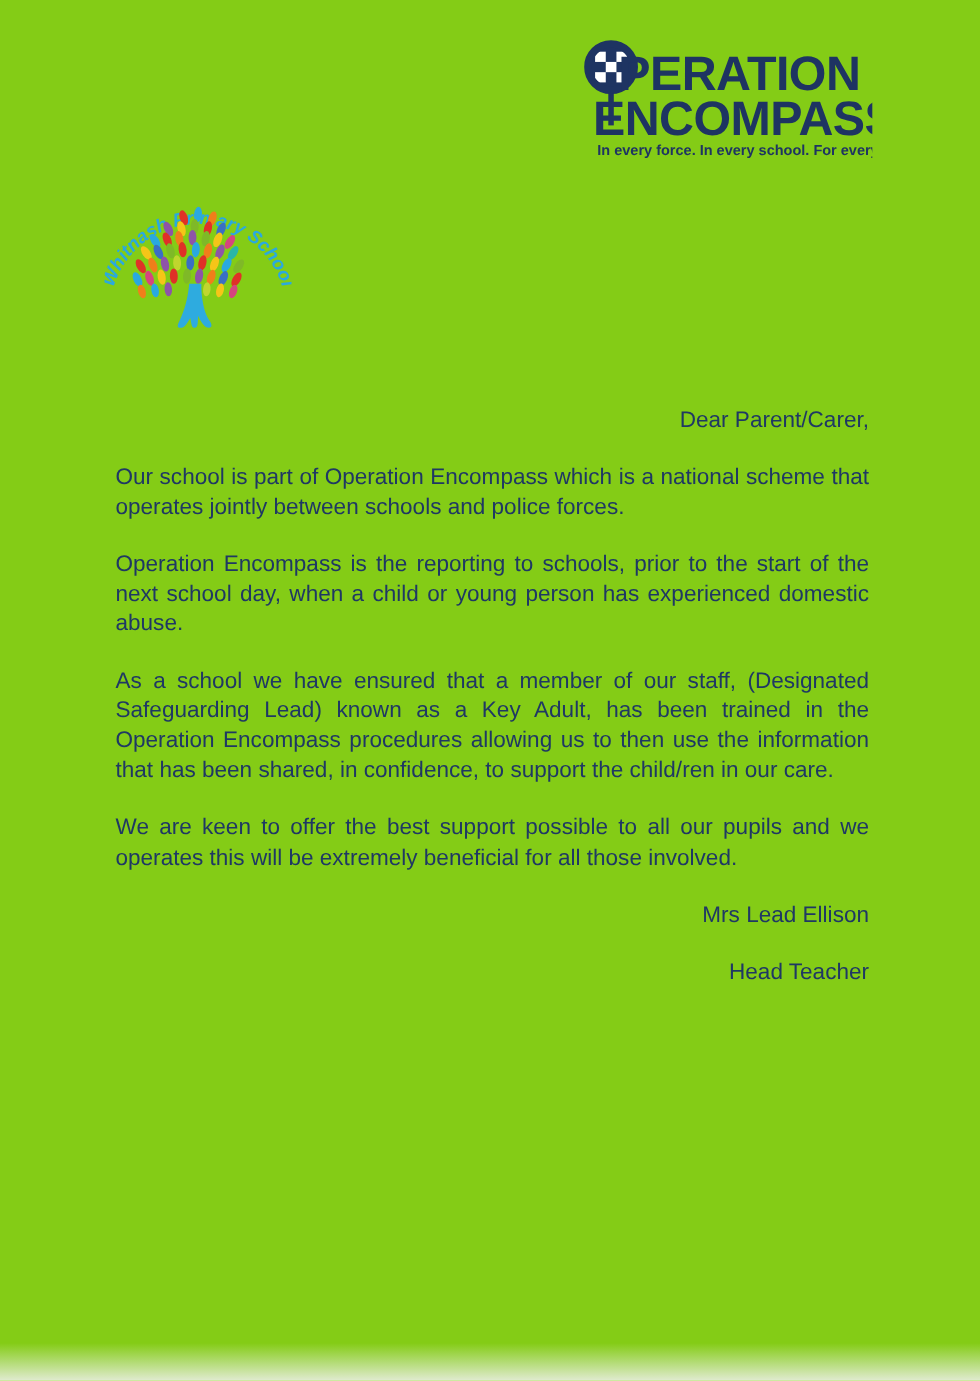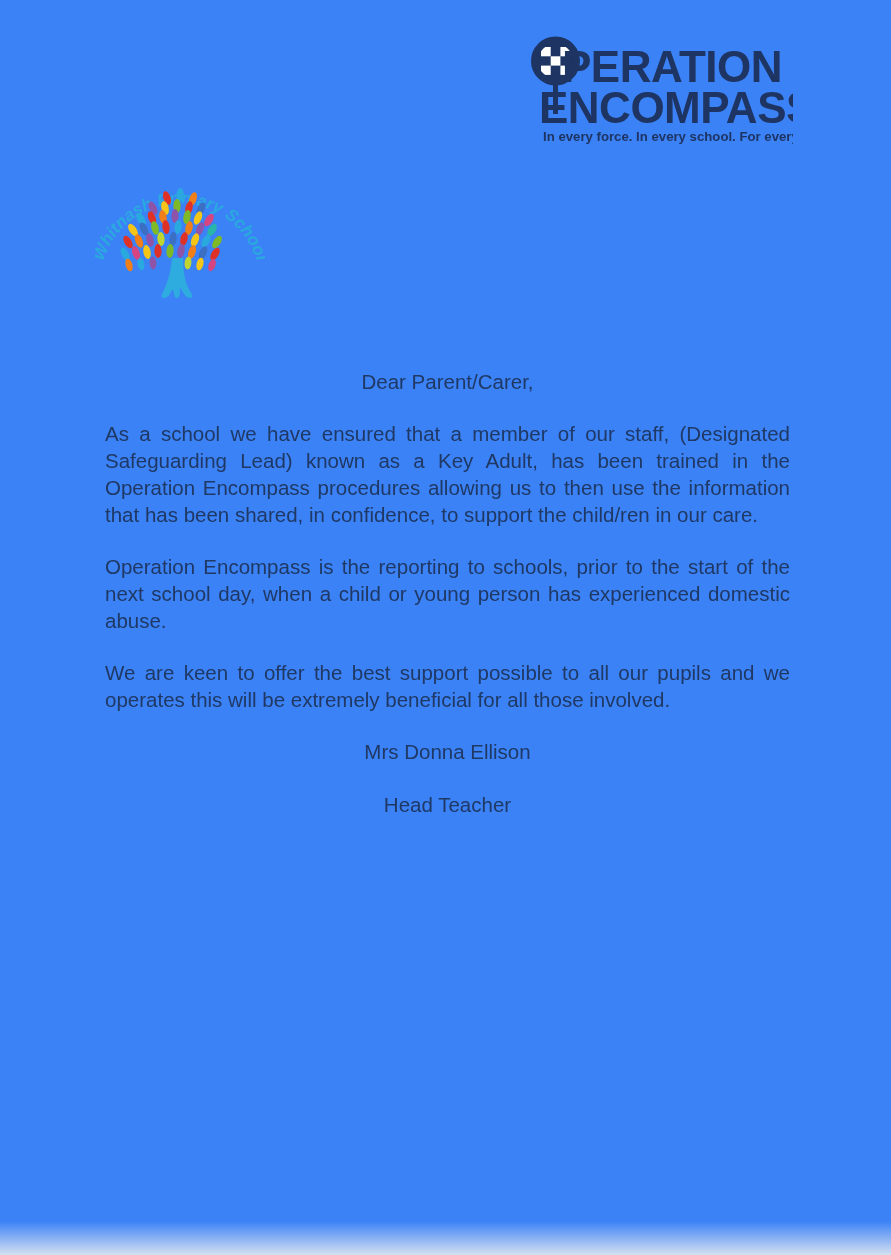--- a/index.html
+++ b/index.html
@@ -4,21 +4,21 @@
 <style>
   html, body {
     margin: 0;
     padding: 0;
     background: #ffffff;
   }
   .page {
     position: relative;
     width: 891px;
     height: 1255px;
-    background: #3b82f6;
+    background: #84cc16;
     overflow: hidden;
     font-family: "Liberation Sans", sans-serif;
   }
   .page::after {
     content: "";
     position: absolute;
     left: 0;
     right: 0;
     bottom: 0;
     height: 34px;
@@ -55,21 +55,21 @@
   }
   .letter p {
     margin: 0 0 25px 0;
     font-size: 20.5px;
     line-height: 1.32;
     color: #1f3864;
     text-align: justify;
     -webkit-hyphens: none;
     hyphens: none;
   }
-  .letter p.plain { text-align: center; }
+  .letter p.plain { text-align: right; }
   .letter p:last-child { margin-bottom: 0; margin-top: 21px; }
   .sig { margin-bottom: 25px !important; }
 </style>
 </head>
 <body>
 
 <div class="page">
 
   <div class="oe-logo">
     <svg viewBox="0 0 262 110" xmlns="http://www.w3.org/2000/svg" aria-hidden="true">
@@ -185,20 +185,21 @@
                  C 85 140, 85 135, 85 129
                  C 88 135, 91 140, 95 140
                  C 98 140, 98 137, 95 133
                  C 90 125, 88 112, 88 100 Z" fill="#2eabdf"></path>
       </g>
     </svg>
   </div>
 
   <div class="letter">
     <p class="plain">Dear Parent/Carer,</p>
+    <p>Our school is part of Operation Encompass which is a national scheme that operates jointly between schools and police forces.</p>
+    <p>Operation Encompass is the reporting to schools, prior to the start of the next school day, when a child or young person has experienced domestic abuse.</p>
     <p>As a school we have ensured that a member of our staff, (Designated Safeguarding Lead) known as a Key Adult, has been trained in the Operation Encompass procedures allowing us to then use the information that has been shared, in confidence, to support the child/ren in our care.</p>
-    <p>Operation Encompass is the reporting to schools, prior to the start of the next school day, when a child or young person has experienced domestic abuse.</p>
     <p>We are keen to offer the best support possible to all our pupils and we operates this will be extremely beneficial for all those involved.</p>
-    <p class="plain sig">Mrs Donna Ellison</p>
+    <p class="plain sig">Mrs Lead Ellison</p>
     <p class="plain">Head Teacher</p>
   </div>
 
 </div>
 
 </body></html>

